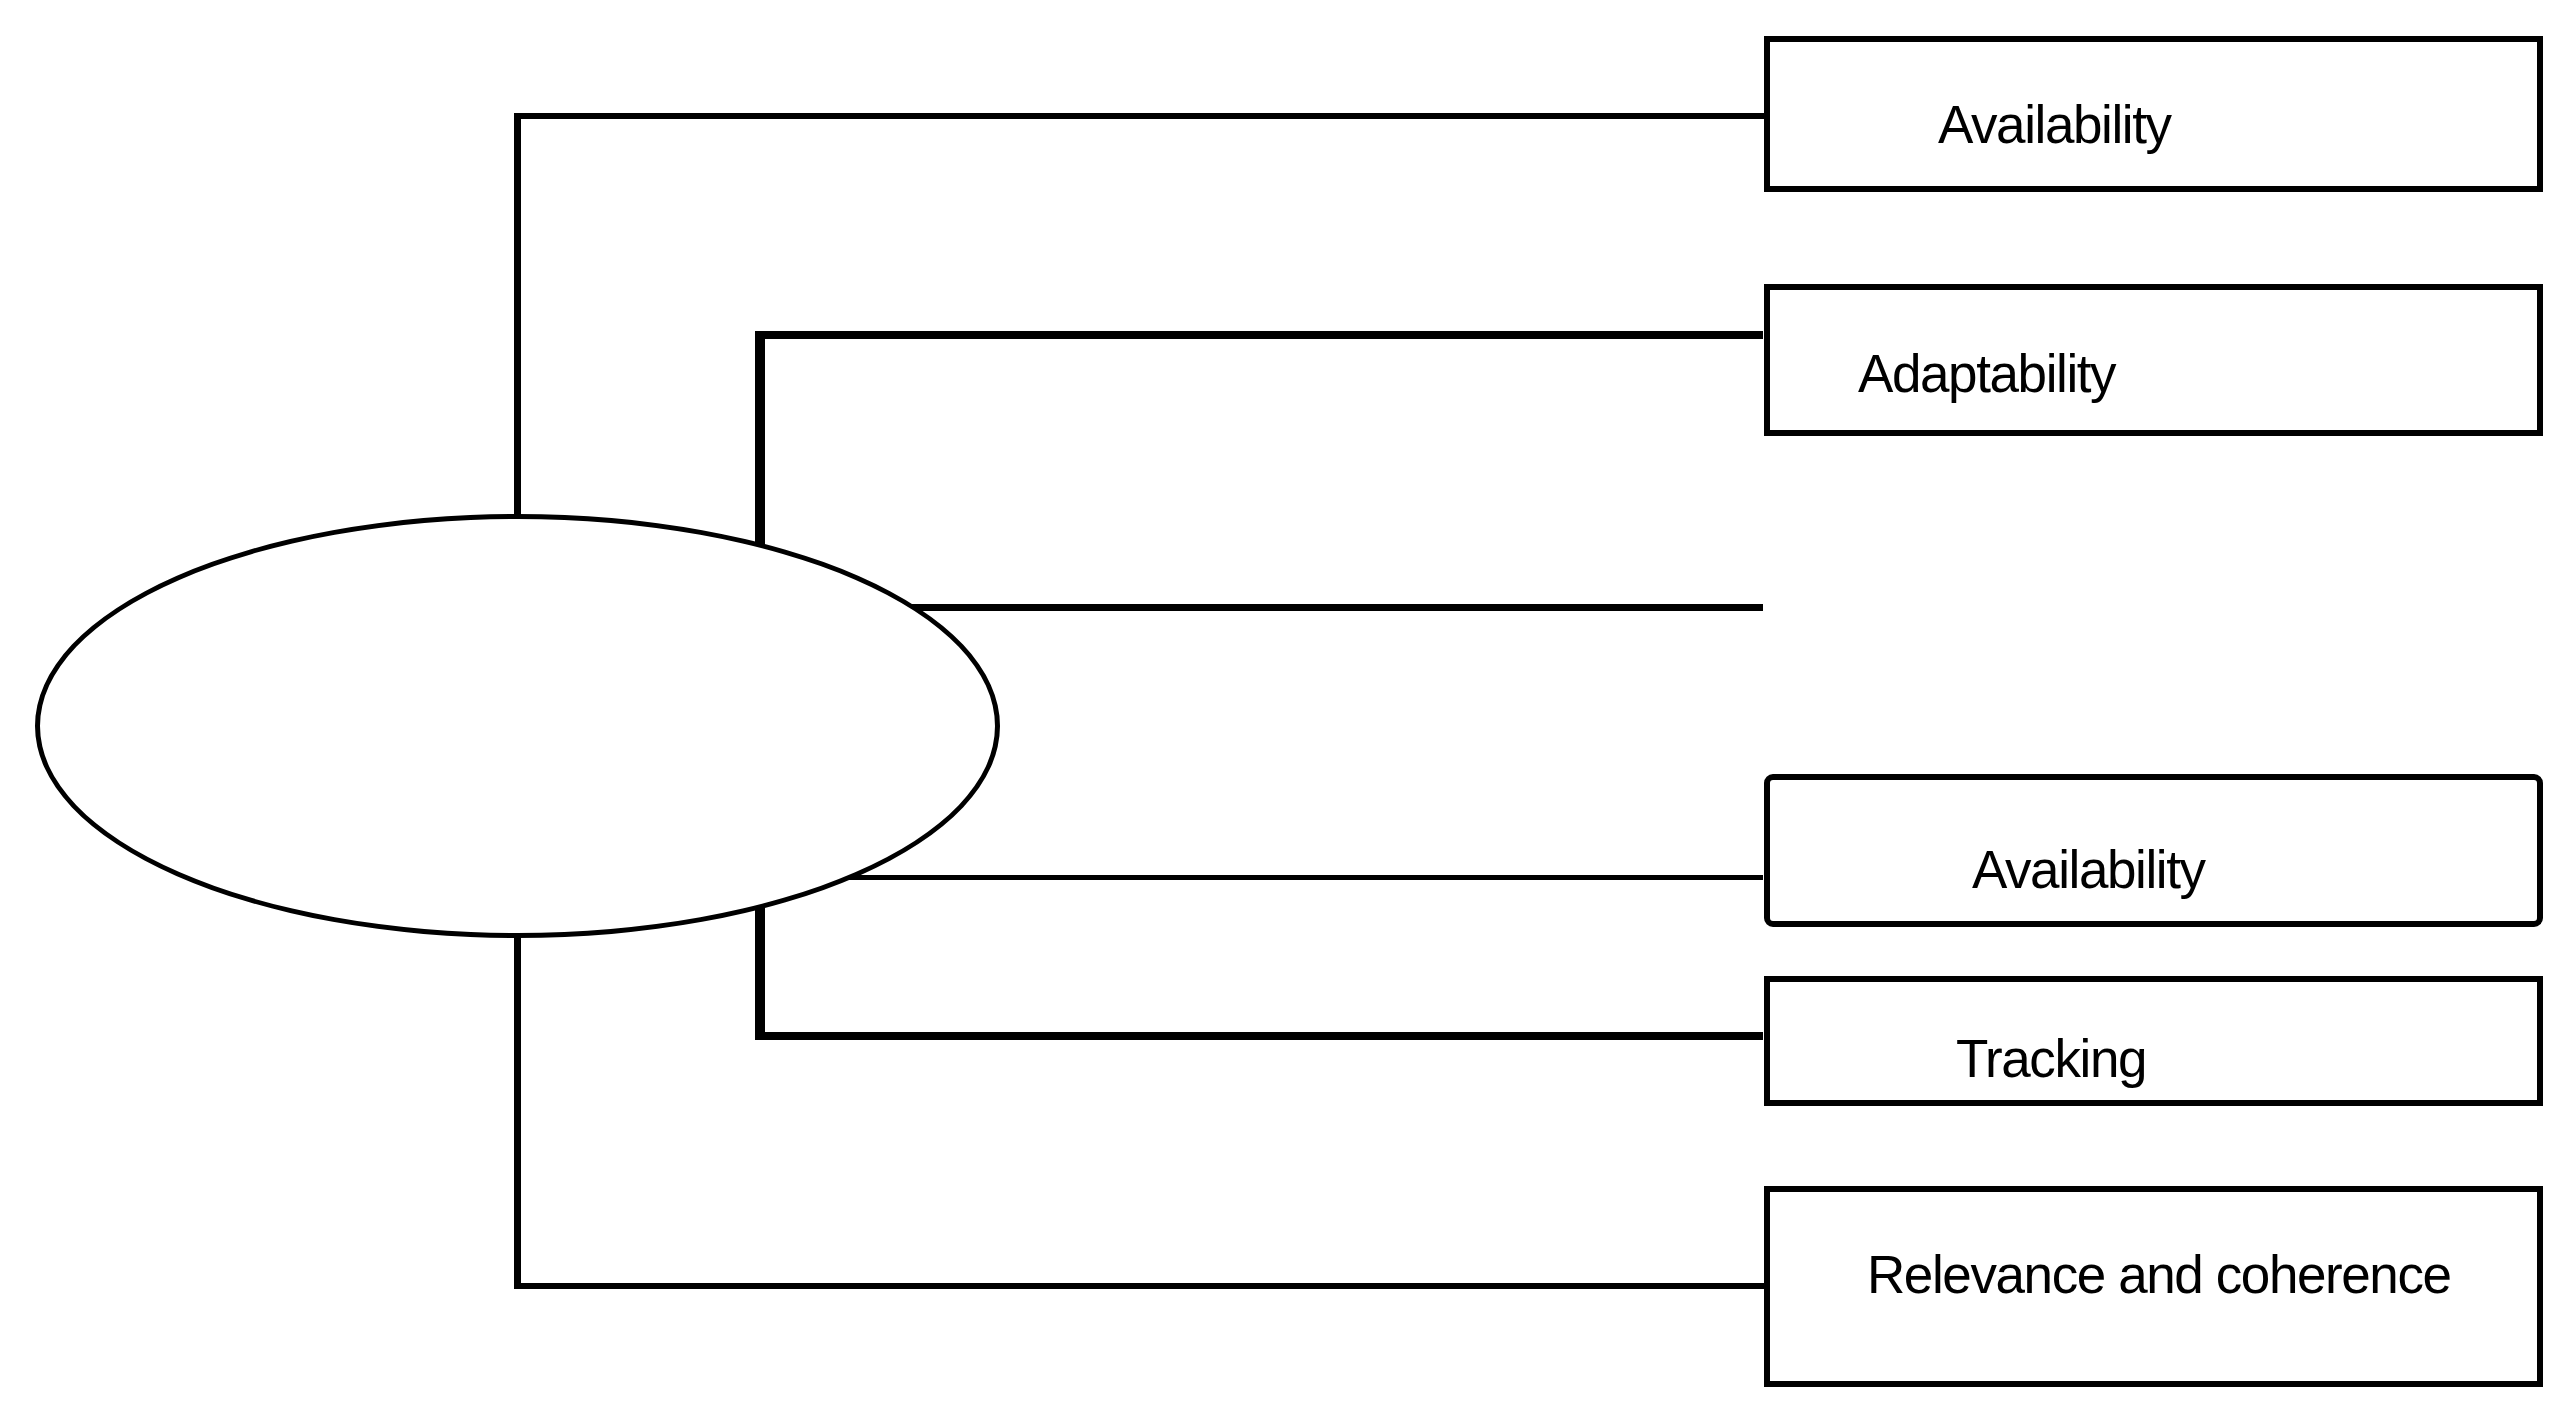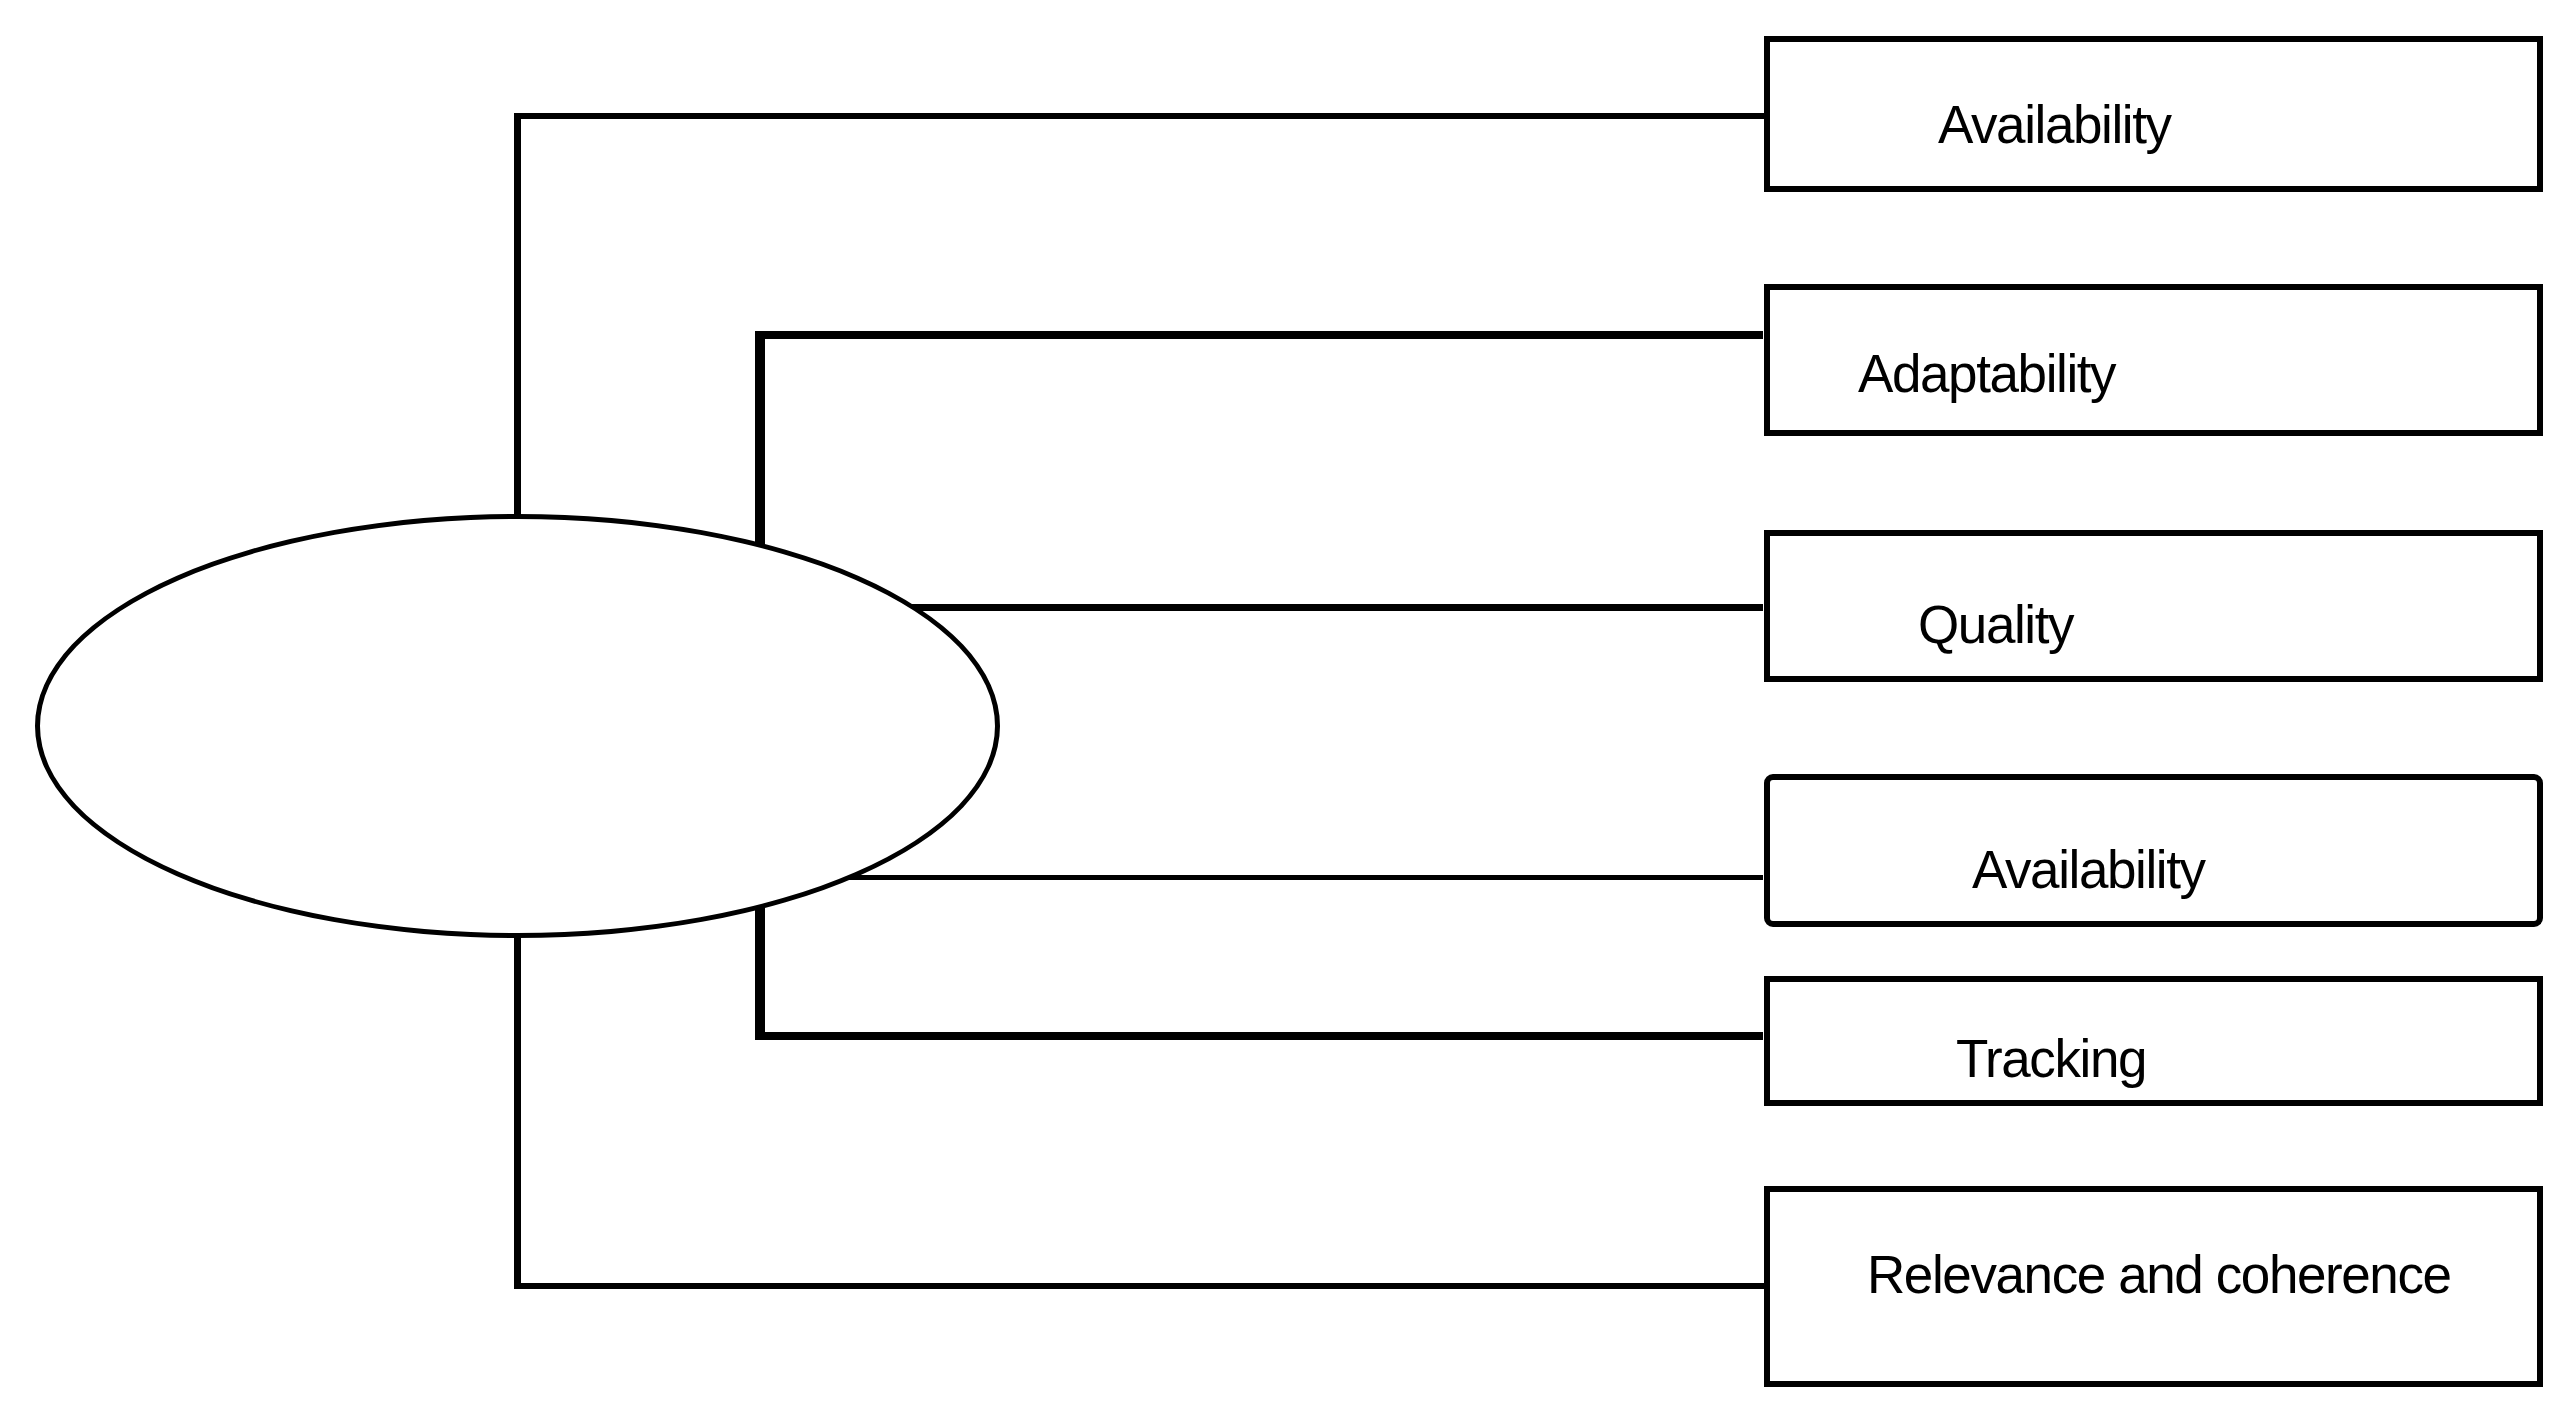--- a/index.html
+++ b/index.html
@@ -106,23 +106,20 @@
   <div class="line h-relevance"></div>
 
   <div class="ellipse"></div>
 
   <div class="node node-1">
     <span class="label">Availability</span>
   </div>
   <div class="node node-2">
     <span class="label">Adaptability</span>
   </div>
-  <div class="node node-3">
-    <span class="label">Quality</span>
-  </div>
   <div class="node node-4">
     <span class="label">Availability</span>
   </div>
   <div class="node node-5">
     <span class="label">Tracking</span>
   </div>
   <div class="node node-6">
     <span class="label">Relevance and coherence</span>
   </div>
 

